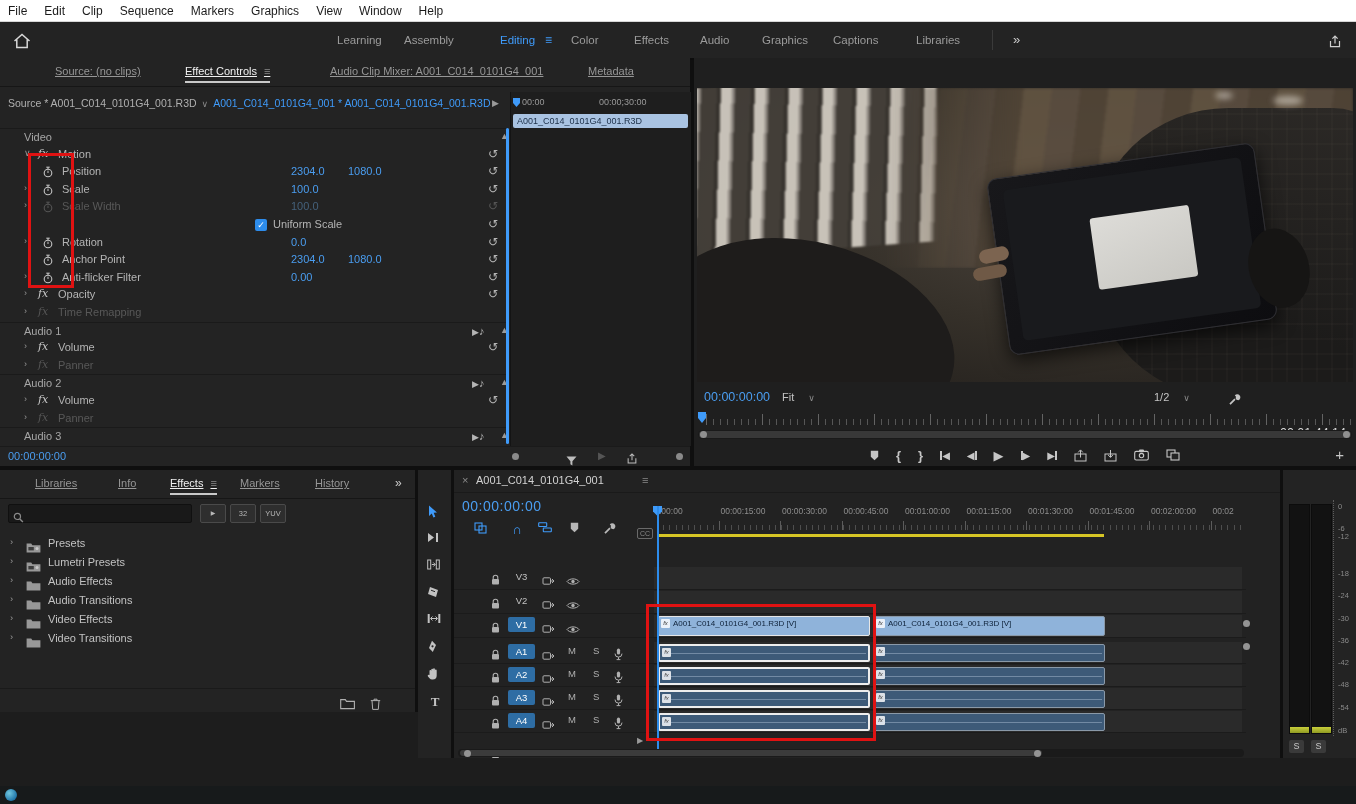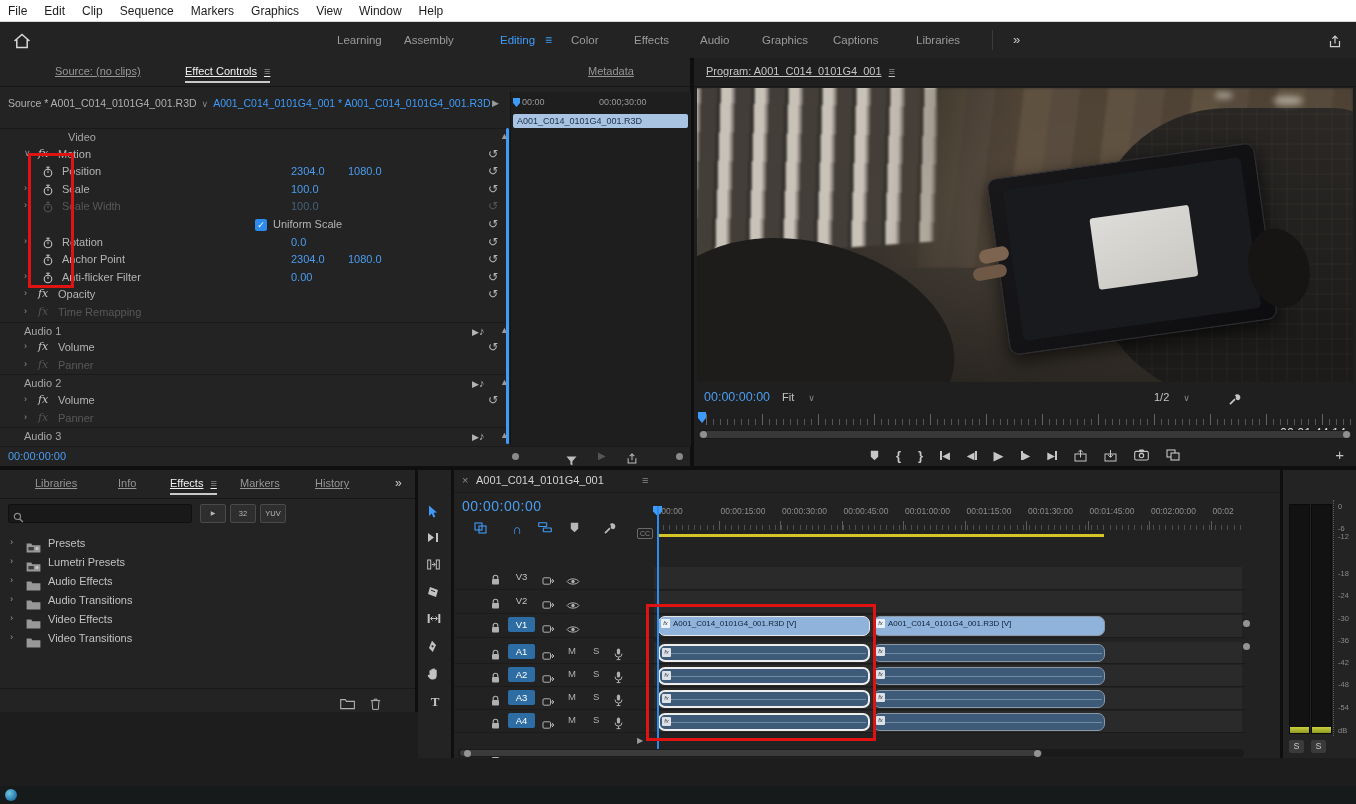--- a/index.html
+++ b/index.html
@@ -152,21 +152,21 @@
   #tl-playhead{position:absolute;left:203px;top:36px;width:1.5px;height:243px;background:#2d8ceb;z-index:4;}
   #tl-caret{position:absolute;left:199px;top:36px;width:9px;height:10px;background:#3f9bfa;z-index:4;
       clip-path:polygon(0 0,100% 0,100% 55%,50% 100%,0 55%);}
   .tl-row{position:absolute;left:0;width:792px;}
   .tl-lane{position:absolute;left:200px;right:4px;top:0;bottom:1px;background:#2a2a2a;}
   .tl-row .hdiv{position:absolute;left:0;right:0;bottom:0;height:1px;background:#1b1b1b;}
   .tlabel{position:absolute;left:54px;top:2px;width:27px;height:15px;border-radius:2px;font-size:9.5px;
       line-height:15px;text-align:center;color:#c2c2c2;}
   .tlabel.target{background:#2e6da4;color:#fff;}
   .msbtn{position:absolute;top:3px;font-size:9.5px;color:#b0b0b0;}
-  .clip{position:absolute;border-radius:7px;box-sizing:border-box;z-index:3;text-decoration:underline;}
+  .clip{position:absolute;border-radius:2px;box-sizing:border-box;z-index:3;text-decoration:underline;}
   .clip .cname{position:absolute;left:14px;top:2px;font-size:8px;color:#0e2138;white-space:nowrap;overflow:hidden;}
   .clip .fxb{position:absolute;left:2px;top:2px;width:9px;height:9px;background:rgba(255,255,255,.82);border-radius:1px;
       font-size:6px;font-style:italic;color:#333;text-align:center;line-height:9px;}
   .clip .wave{position:absolute;left:2px;right:2px;top:50%;height:1px;background:rgba(215,230,245,.35);}
   #tl-redbox{position:absolute;left:192px;top:134px;width:224px;height:131px;border:3px solid #e01212;z-index:6;}
   #tl-hscroll{position:absolute;left:4px;top:279px;width:786px;height:8px;background:#1a1a1a;border-radius:4px;}
   #tl-hscroll .handle{position:absolute;left:2px;top:1px;width:582px;height:6px;background:#3b3b3b;border-radius:3px;}
   #tl-hscroll .dot{position:absolute;top:0.5px;width:7px;height:7px;border-radius:50%;background:#949494;}
   .tl-vdot{position:absolute;left:789px;width:7px;height:7px;border-radius:50%;background:#949494;z-index:5;}
   #tl-mix-kf{position:absolute;left:183px;top:266px;color:#9a9a9a;font-size:8px;}
@@ -223,29 +223,30 @@
       <span class="ws-tab" style="left: 700px;">Audio</span>
       <span class="ws-tab" style="left: 762px;">Graphics</span>
       <span class="ws-tab" style="left: 833px;">Captions</span>
       <span class="ws-tab" style="left: 916px;">Libraries</span>
     </div>
 
   <div id="source-panel" class="panel">
     <div class="tabbar" id="src-tabbar">
         <span class="ptab" style="left: 55px;"><span>Source: (no clips)</span></span>
         <span class="ptab active" style="left: 185px;"><span>Effect Controls</span><span class="pm">≡</span><span class="ul"></span></span>
+        <span class="ptab" style="left: 330px;"><span>Audio Clip Mixer: A001_C014_0101G4_001</span></span>
         <span class="ptab" style="left: 588px;"><span>Metadata</span></span>
       </div>
     <div id="ec-path">
       <span class="gray">Source * A001_C014_0101G4_001.R3D</span><span class="chev">∨</span><span class="blue">A001_C014_0101G4_001 * A001_C014_0101G4_001.R3D</span>
     </div>
     <span id="ec-kf-nav">▶</span>
     <div id="ec-rows">
         <div class="ec-row section" style="top: 0px;">
-          <span class="lab" style="left: 24px; margin-left: 44px;">Video</span>
+          <span class="lab" style="left: 24px;">Video</span>
           <span class="coll">▲</span>
         </div>
         <div class="ec-row" style="top: 17.6px;">
           <span class="exp">∨</span>
           <span class="fxg">fx</span>
           <span class="lab" style="left: 58px;">Motion</span>
           <span class="rst">↺</span>
         </div>
         <div class="ec-row" style="top: 35.2px;">
           <span class="icon" style="position: absolute; left: 42px; top: 2px; color: rgb(196, 196, 196);"><svg width="12" height="12" viewBox="0 0 12 12">
@@ -392,23 +393,20 @@
       <span id="ec-playdim">▶</span>
       <span id="ec-export" class="icon"><svg width="12" height="12" viewBox="0 0 14 14">
             <path d="M2.5 6v5.6h9V6" fill="none" stroke="currentColor" stroke-width="1.2"></path>
             <path d="M7 8.6V1.4M4.4 3.6L7 1l2.6 2.6" fill="none" stroke="currentColor" stroke-width="1.2"></path>
           </svg></span>
     </div>
     <div id="ec-redbox"></div>
   </div>
 
   <div id="program-panel" class="panel">
-    <div class="tabbar">
-      <span id="pm-title" class="ptab active"><span>Program: A001_C014_0101G4_001</span><span class="pm">≡</span></span>
-    </div>
     <div id="pm-video">
       <div class="ph ph-base"></div>
       <div class="ph ph-slats"></div>
       <div class="ph ph-floor"></div>
       <div class="ph ph-person"></div>
       <div class="ph ph-arm"></div>
       <div class="ph ph-dot" style="right:50px;top:8px;width:30px;height:9px;"></div>
       <div class="ph ph-dot" style="right:120px;top:4px;width:18px;height:7px;"></div>
       <div class="ph ph-tablet">
         <div class="ph-screen">

